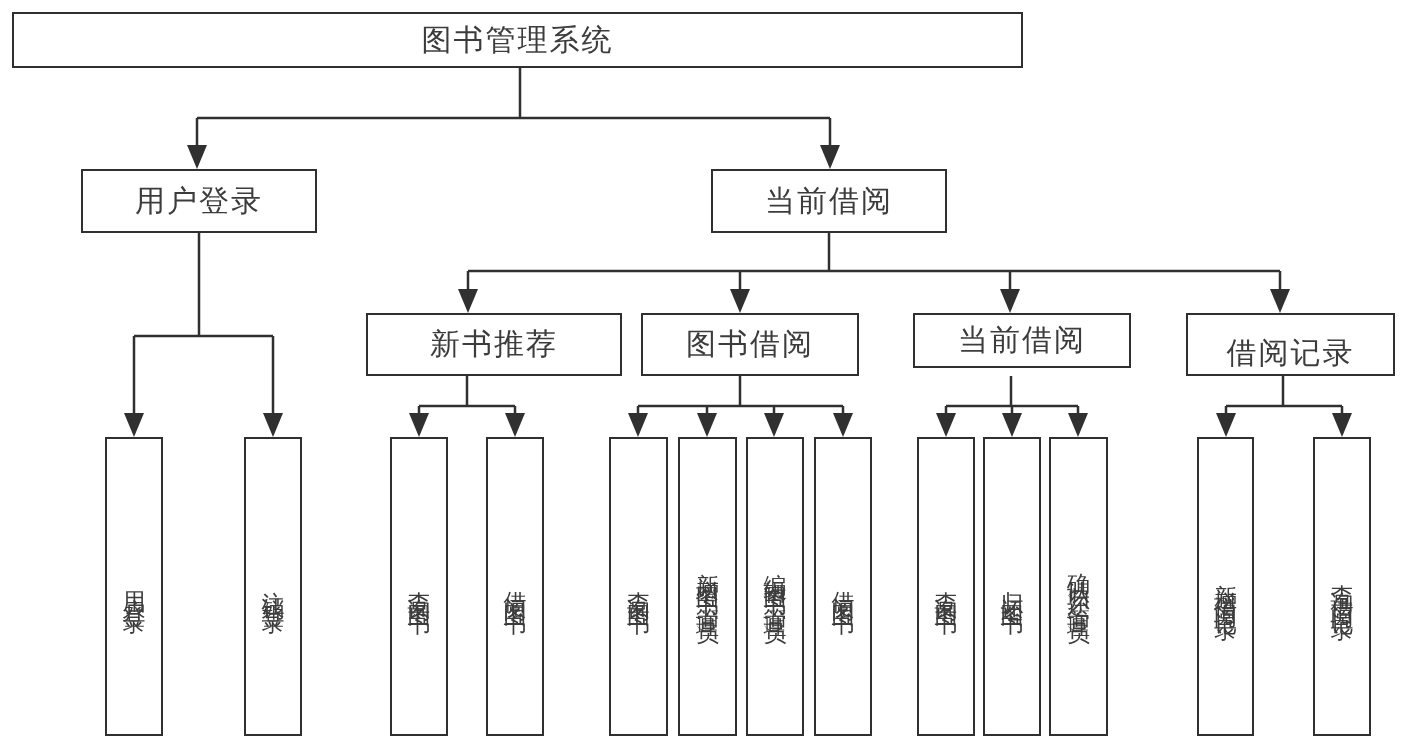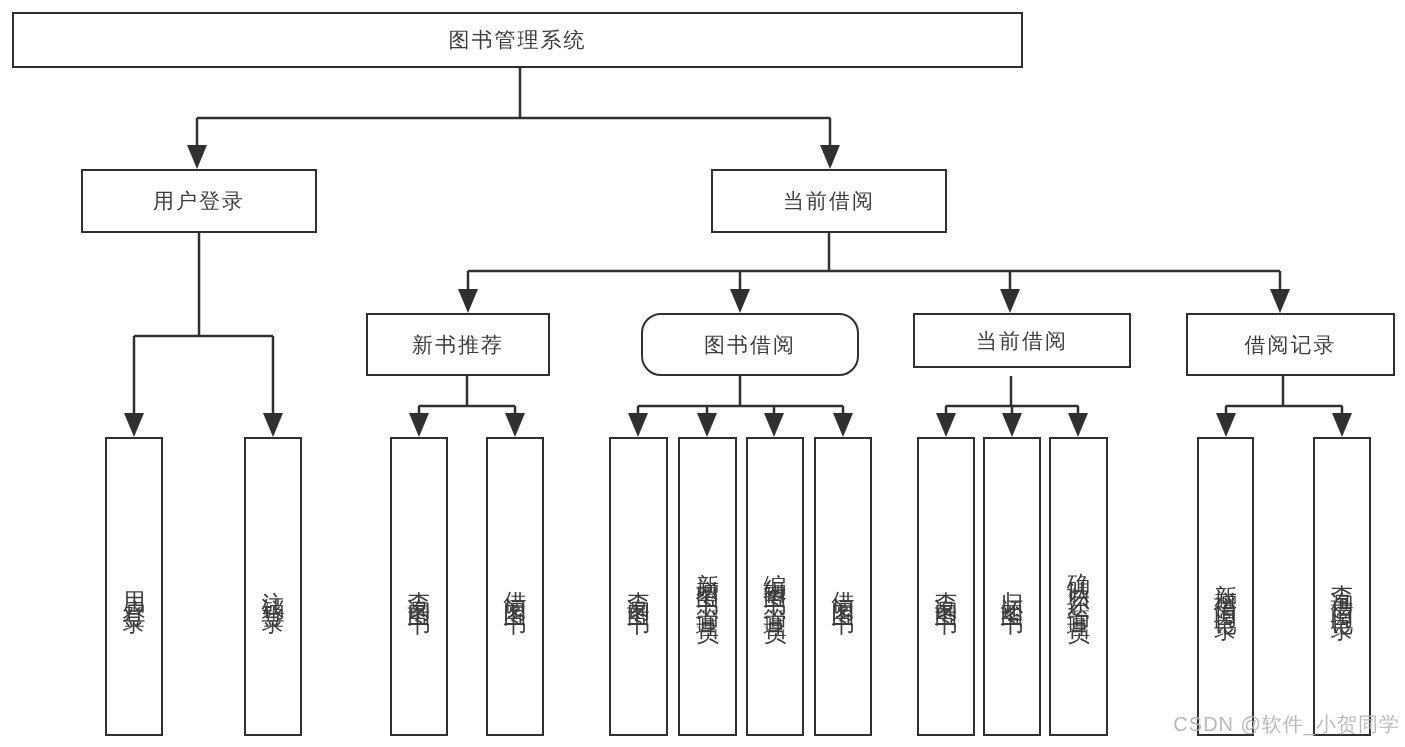--- a/index.html
+++ b/index.html
@@ -35,21 +35,21 @@
     box-sizing: border-box;
     background: #ffffff;
     border: 2.5px solid #303030;
     display: flex;
     align-items: center;
     justify-content: center;
     z-index: 2;
     color: #3c3c3c;
   }
   .hbox span {
-    font-size: 21px;
+    font-size: 30px;
     letter-spacing: 2px;
     white-space: nowrap;
     color: #3c3c3c;
   }
   .vbox span {
     writing-mode: vertical-rl;
     font-size: 23px;
     letter-spacing: 7px;
     line-height: 1;
     white-space: nowrap;
@@ -126,30 +126,30 @@
     <span>图书管理系统</span>
   </div>
 
   <div class="node hbox" style="left:81px; top:169px; width:236px; height:64px;">
     <span>用户登录</span>
   </div>
   <div class="node hbox" style="left:711px; top:169px; width:236px; height:64px;">
     <span>当前借阅</span>
   </div>
 
-  <div class="node hbox" style="left:366px; top:313px; width:184px; height:63px;">
+  <div class="node hbox" style="left:366px; top:313px; width:256px; height:63px;">
     <span>新书推荐</span>
   </div>
-  <div class="node hbox" style="left:641px; top:313px; width:218px; height:63px;border-radius:20px;">
+  <div class="node hbox" style="left:641px; top:313px; width:218px; height:63px;">
     <span>图书借阅</span>
   </div>
   <div class="node hbox" style="left:913px; top:313px; width:218px; height:55px;">
     <span>当前借阅</span>
   </div>
-  <div class="node hbox" style="left:1186px; top:313px; width:209px; height:63px;">
+  <div class="node hbox" style="left:1186px; top:313px; width:209px; height:63px;align-items:flex-end;">
     <span>借阅记录</span>
   </div>
 
   <div class="node vbox" style="left:105px; top:437px; width:58px; height:299px;">
     <span>用户登录</span>
   </div>
   <div class="node vbox" style="left:244px; top:437px; width:58px; height:299px;">
     <span>注销登录</span>
   </div>
 
@@ -183,15 +183,14 @@
     <span>确认归还（管理员）</span>
   </div>
 
   <div class="node vbox" style="left:1197px; top:437px; width:57px; height:299px;">
     <span>新增借阅记录</span>
   </div>
   <div class="node vbox" style="left:1313px; top:437px; width:58px; height:299px;">
     <span>查询借阅记录</span>
   </div>
 
-  <div class="watermark">CSDN @软件_小贺同学</div>
 
 </div>
 
 </body></html>

